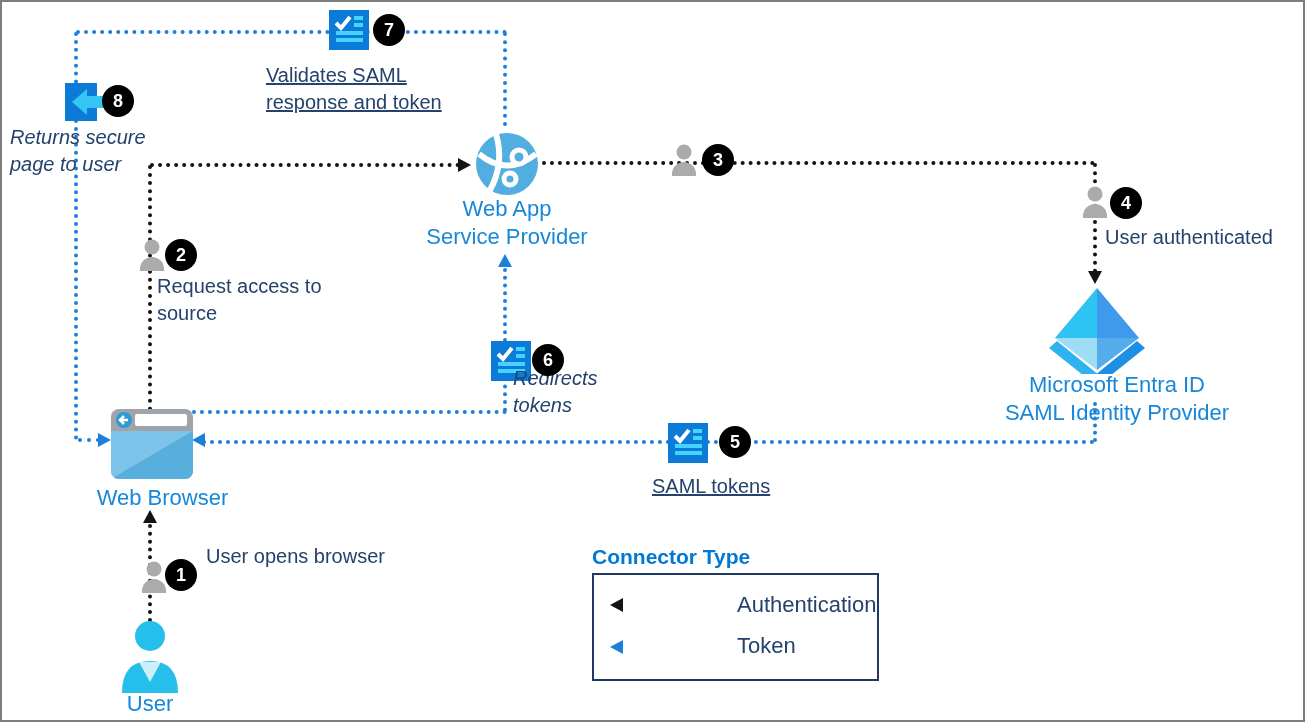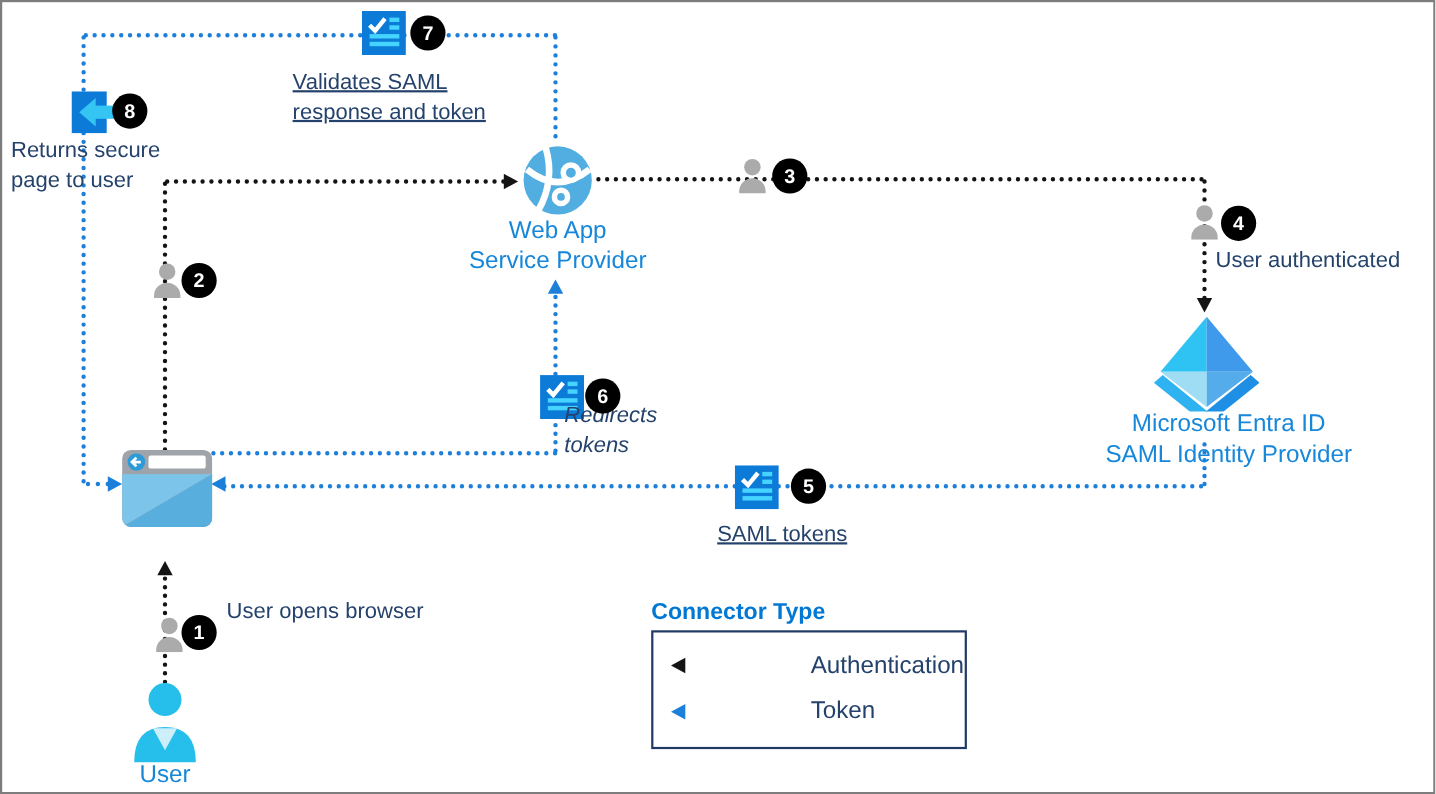--- a/index.html
+++ b/index.html
@@ -175,34 +175,36 @@
   <div class="badge" style="left:163px;top:557px;">1</div>
   <div class="badge" style="left:163px;top:237px;">2</div>
   <div class="badge" style="left:700px;top:142px;">3</div>
   <div class="badge" style="left:1108px;top:185px;">4</div>
   <div class="badge" style="left:717px;top:424px;">5</div>
   <div class="badge" style="left:530px;top:342px;">6</div>
   <div class="badge" style="left:371px;top:12px;">7</div>
   <div class="badge" style="left:100px;top:83px;">8</div>
 
   <div class="step-text" style="left:204px;top:541px;width:230px;">User opens browser</div>
+  <div class="step-text" style="left:155px;top:271px;width:170px;">Request access to source</div>
   <div class="step-text" style="left:1103px;top:222px;width:210px;">User authenticated</div>
   <div class="step-text" style="left:650px;top:471px;width:180px;text-decoration:underline;">SAML tokens</div>
   <div class="step-text" style="left:511px;top:363px;width:115px;font-style:italic;">Redirects tokens</div>
   <div class="step-text" style="left:264px;top:60px;width:205px;text-decoration:underline;">Validates SAML response and token</div>
-  <div class="step-text" style="left:8px;top:122px;width:155px;">Returns secure page to user</div>
+  <div class="step-text" style="left:8px;top:122px;width:155px;font-style:italic;">Returns secure page to user</div>
 
   <div class="node-label" style="left:405px;top:193px;width:200px;">
     <div>Web App</div>
     <div>Service Provider</div>
   </div>
   <div class="node-label" style="left:985px;top:369px;width:260px;">
     <div>Microsoft Entra ID</div>
     <div>SAML Identity Provider</div>
   </div>
+  <div class="node-label" style="left:88px;top:482px;width:145px;">Web Browser</div>
   <div class="node-label" style="left:114px;top:688px;width:68px;">User</div>
 
   <div class="legend-title" style="left:590px;top:543px;">Connector Type</div>
   <div class="legend-box" style="left:590px;top:571px;width:283px;height:104px;"></div>
 
   <div class="line h" style="left:624px;top:601px;width:92px;"></div>
   <div class="arr left" style="left:608px;top:596px;"></div>
   <div class="legend-label" style="left:735px;top:590px;">Authentication</div>
 
   <div class="line blue h" style="left:624px;top:643px;width:92px;"></div>

